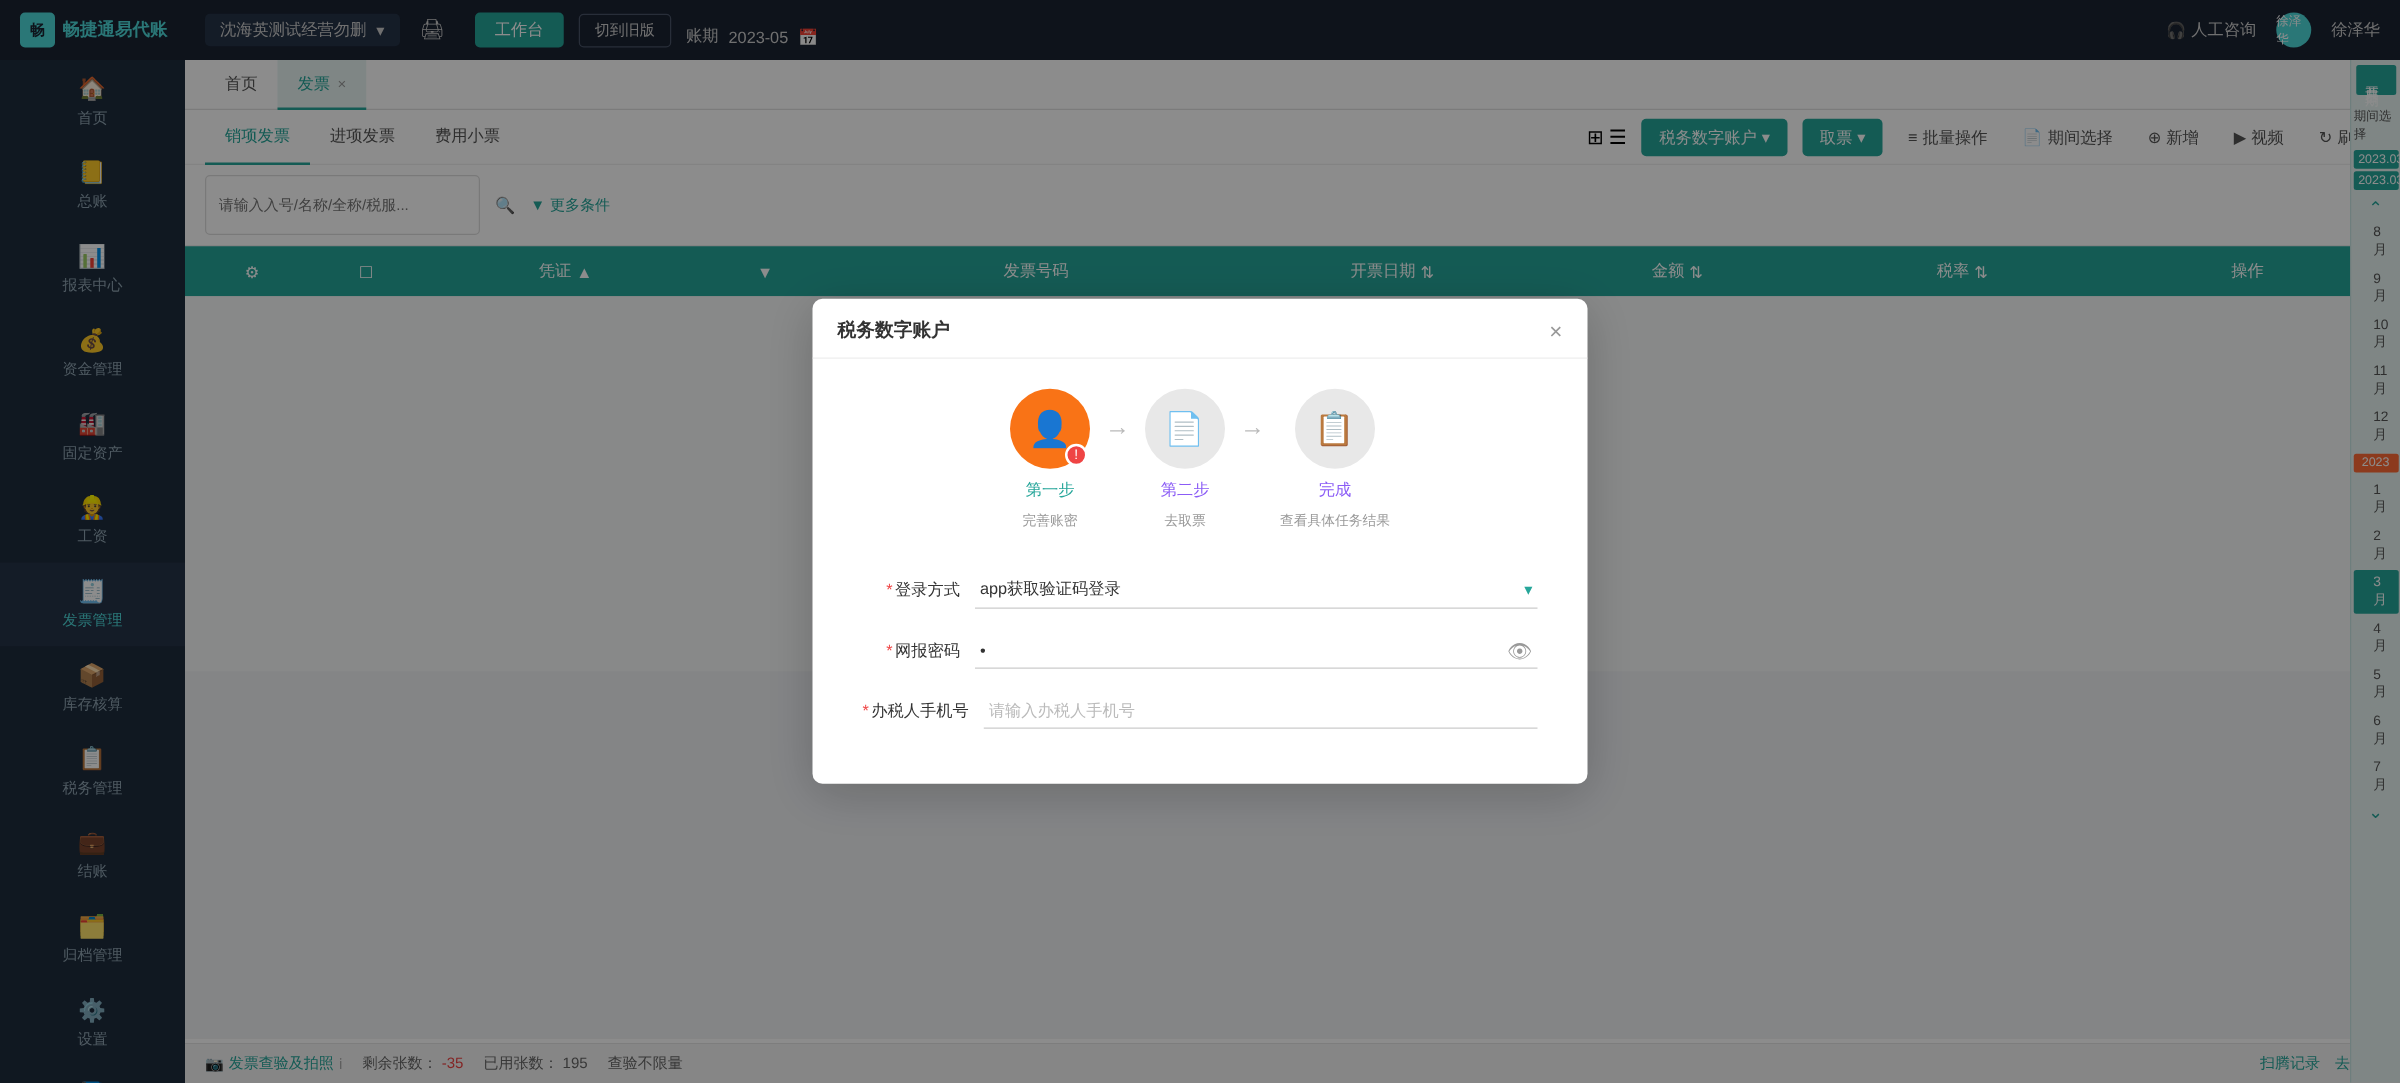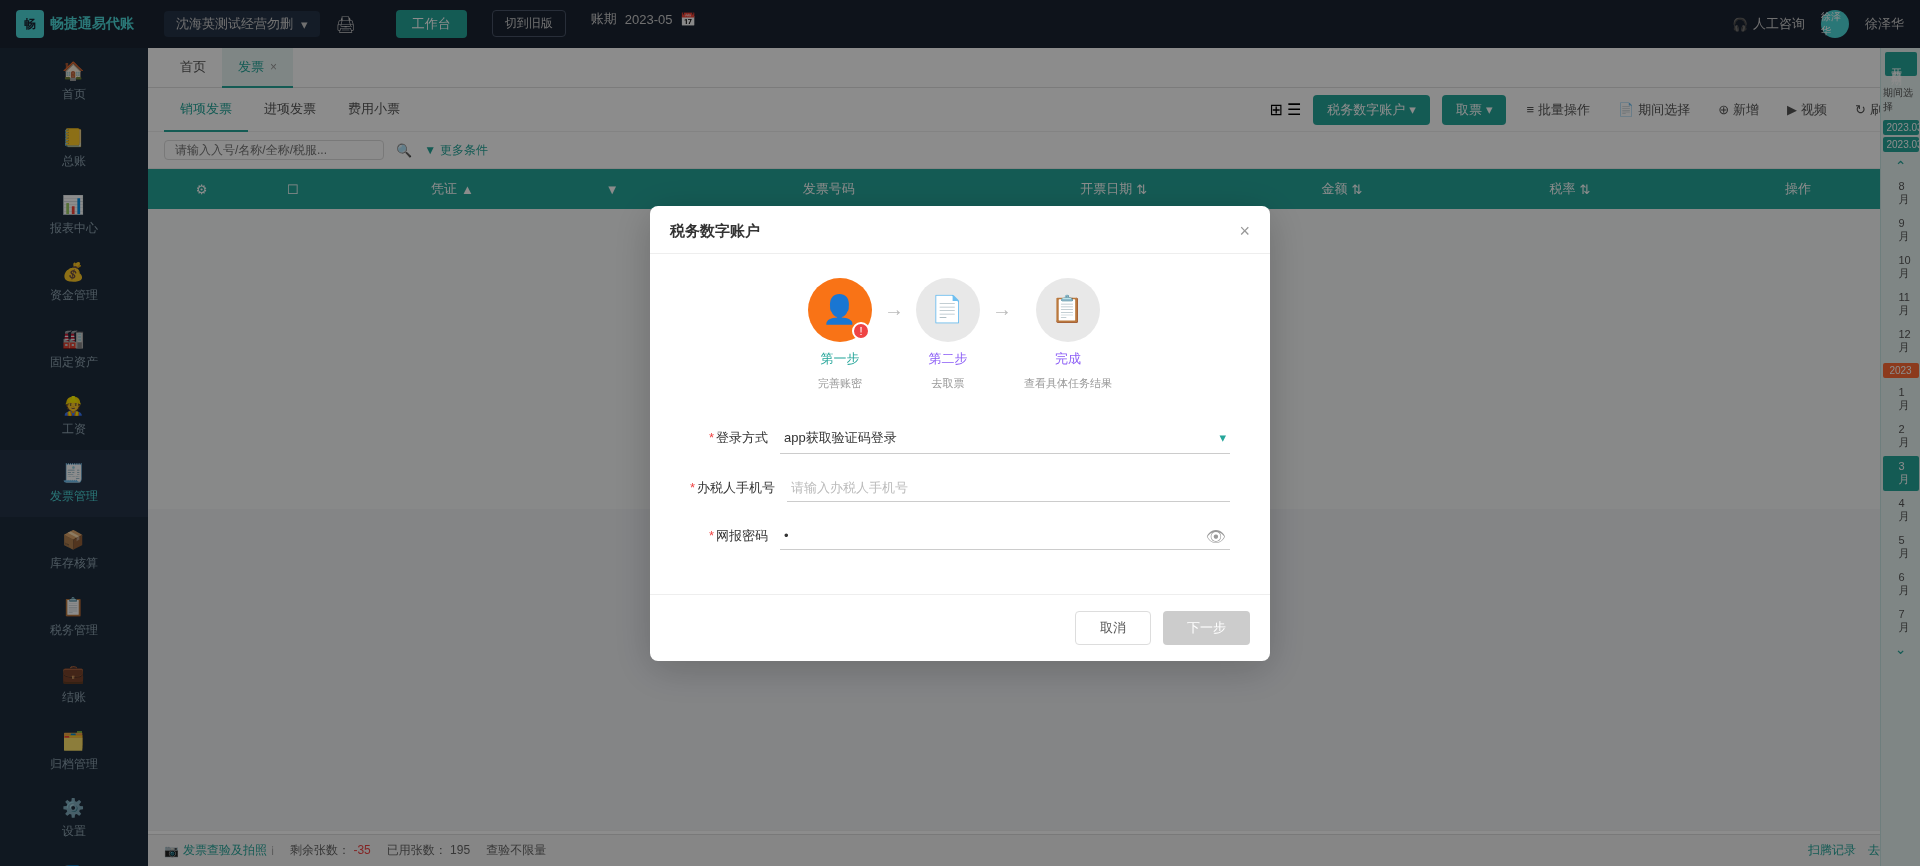--- a/index.html
+++ b/index.html
@@ -7,21 +7,21 @@
 
     
     .top-bar {
       display: flex; align-items: center;
       background: #1a2332; height: 48px; padding: 0 16px;
       color: #fff; position: fixed; top: 0; left: 0; right: 0; z-index: 100;
     }
     .top-bar-logo { display: flex; align-items: center; gap: 6px; font-size: 14px; font-weight: bold; color: #4dd9d9; min-width: 140px; }
     .logo-icon { width: 28px; height: 28px; background: #4dd9d9; border-radius: 4px; display: flex; align-items: center; justify-content: center; color: #1a2332; font-weight: bold; font-size: 12px; }
     .company-select { display: flex; align-items: center; gap: 8px; background: #253347; border-radius: 4px; padding: 4px 12px; cursor: pointer; color: #ccc; font-size: 13px; margin-left: 8px; }
-    .top-bar-actions { display: flex; align-items: flex-start; gap: 25px; margin-left: 32px; }
+    .top-bar-actions { display: flex; align-items: flex-end; gap: 12px; margin-left: 16px; }
     .btn-workspace { background: #26a69a; color: #fff; border: none; border-radius: 4px; padding: 5px 16px; cursor: pointer; font-size: 13px; }
     .btn-switch { background: transparent; color: #ccc; border: 1px solid #4a5568; border-radius: 4px; padding: 4px 12px; cursor: pointer; font-size: 12px; }
     .period-text { color: #ccc; font-size: 13px; display: flex; align-items: center; gap: 4px; }
     .top-bar-right { margin-left: auto; display: flex; align-items: center; gap: 16px; color: #ccc; font-size: 13px; }
     .support-btn { display: flex; align-items: center; gap: 4px; cursor: pointer; color: #ccc; }
 
     
     .sidebar {
       position: fixed; left: 0; top: 48px; bottom: 0; width: 148px;
       background: #1e2d3d; color: #8fa3b1; display: flex; flex-direction: column;
@@ -47,21 +47,21 @@
     
     .sub-tabs { background: #fff; display: flex; align-items: center; height: 44px; padding: 0 16px; border-bottom: 1px solid #eee; }
     .sub-tab { padding: 0 16px; height: 44px; display: flex; align-items: center; font-size: 13px; color: #555; cursor: pointer; border-bottom: 2px solid transparent; }
     .sub-tab.active { color: #26a69a; border-bottom: 2px solid #26a69a; font-weight: 500; }
     .btn-tax-digital { background: #26a69a; color: #fff; border: none; border-radius: 4px; padding: 6px 14px; cursor: pointer; font-size: 13px; display: flex; align-items: center; gap: 4px; }
     .btn-get-ticket { background: #26a69a; color: #fff; border: none; border-radius: 4px; padding: 6px 14px; cursor: pointer; font-size: 13px; display: flex; align-items: center; gap: 4px; }
     .btn-toolbar { background: transparent; color: #555; border: none; cursor: pointer; font-size: 13px; display: flex; align-items: center; gap: 4px; padding: 4px 8px; }
 
     
     .search-bar { background: #fff; display: flex; align-items: center; padding: 8px 16px; border-bottom: 1px solid #eee; gap: 12px; }
-    .search-input { border: 1px solid #ddd; border-radius: 4px; padding: 2px 10px; font-size: 12px; width: 220px; color: #999; }
+    .search-input { border: 1px solid #ddd; border-radius: 4px; padding: 16px 10px; font-size: 12px; width: 220px; color: #999; }
     .search-icon-btn { cursor: pointer; color: #aaa; }
     .more-filter { color: #26a69a; font-size: 12px; cursor: pointer; display: flex; align-items: center; gap: 4px; }
 
     
     .table-header { background: #26a69a; display: flex; align-items: center; height: 40px; padding: 0 8px; color: #fff; font-size: 13px; }
     .th-cell { flex: 1; display: flex; align-items: center; justify-content: center; gap: 4px; white-space: nowrap; }
     .th-cell.small { flex: 0.4; }
     .th-cell.large { flex: 1.5; }
 
     
@@ -434,32 +434,28 @@
 
         <div class="form-field">
           <label class="field-label required">登录方式</label>
           <div class="field-select">
             <span class="field-select-value">app获取验证码登录</span>
             <span class="field-select-arrow">▾</span>
           </div>
         </div>
 
         <div class="form-field">
-          <label class="field-label required">办税人手机号</label>
-          <input class="field-input" type="text" placeholder="请输入办税人手机号" style="">
-        </div>
-
-        <div class="form-field">
           <label class="field-label required">网报密码</label>
           <div class="field-password">
             <input type="password" value="•" style="width: 100%; border-top: none; border-right: none; border-left: none; border-image: initial; border-bottom: 1px solid rgb(204, 204, 204); padding: 6px 30px 6px 4px; font-size: 13px; outline: none; background: transparent;">
             <span class="field-eye">👁</span>
           </div>
         </div>
+
+        <div class="form-field">
+          <label class="field-label required">办税人手机号</label>
+          <input class="field-input" type="text" placeholder="请输入办税人手机号" style="">
+        </div>
       </div>
     </div>
 
-    <div class="dialog-footer">
-      <button class="btn-cancel">取消</button>
-      <button class="btn-next">下一步</button>
-    </div>
   </div>
 </div>
 
 </body></html>

